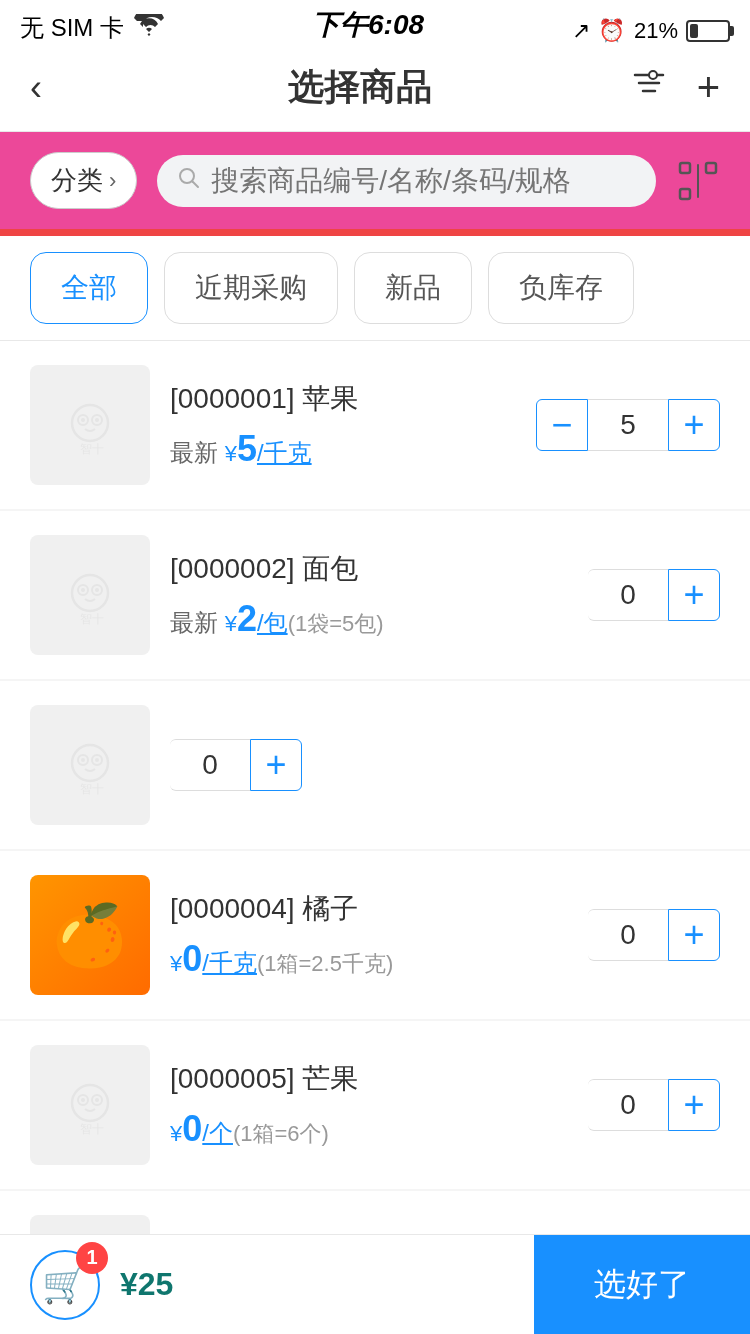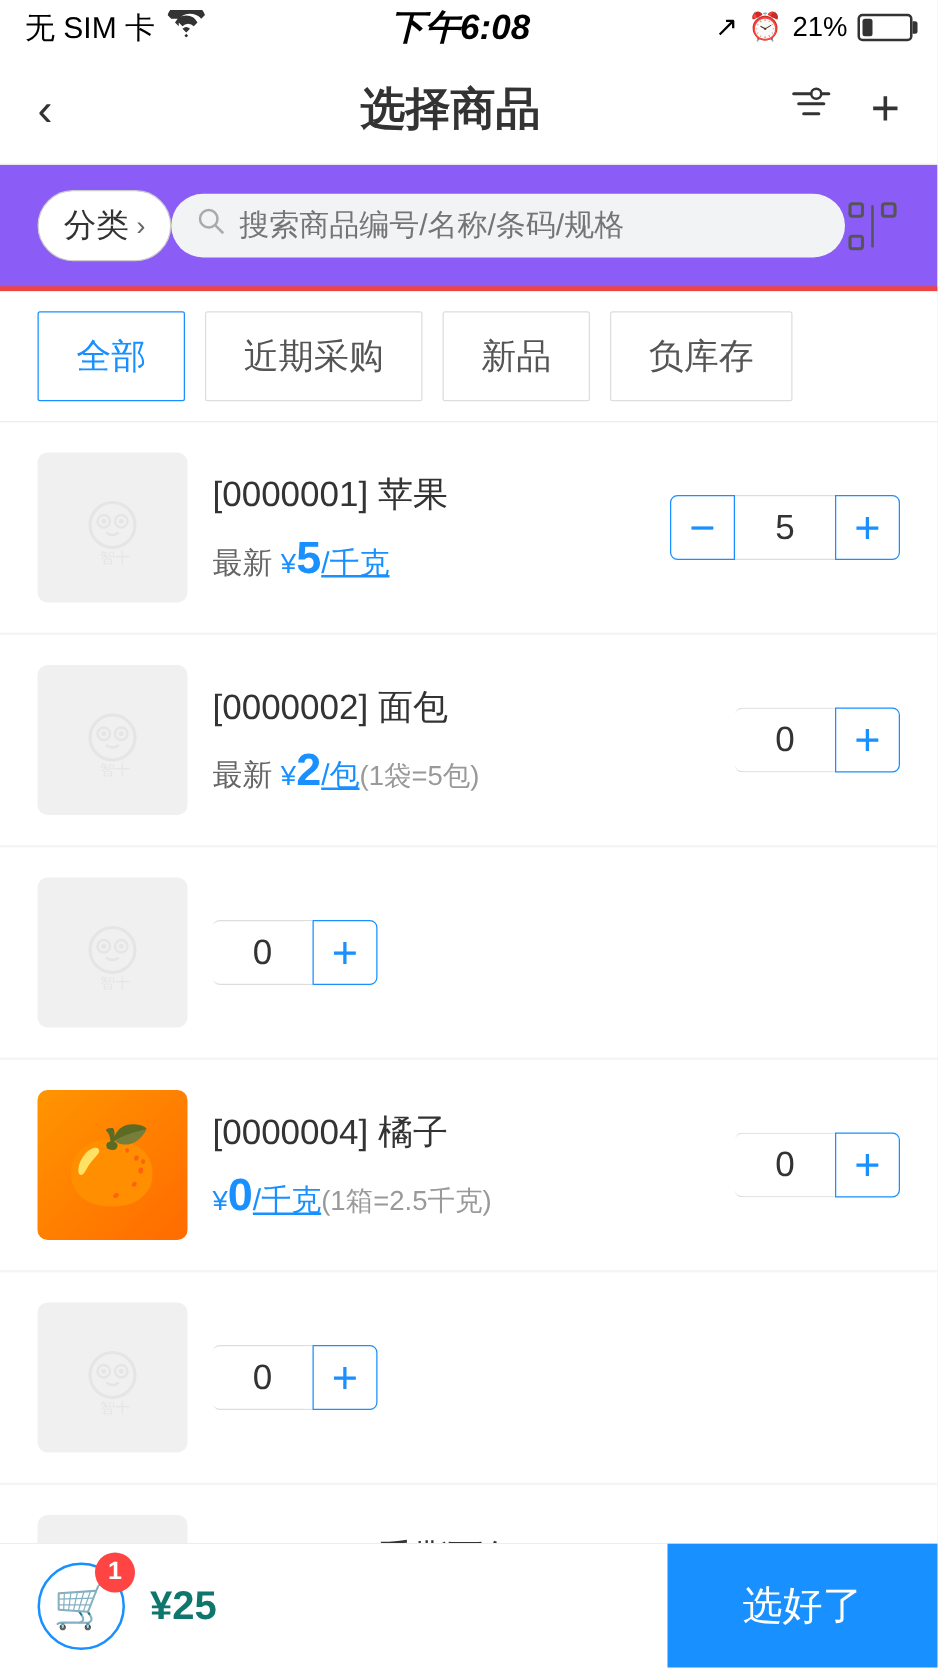--- a/index.html
+++ b/index.html
@@ -11,21 +11,21 @@
       min-height: 1334px;
       overflow-x: hidden;
       font-size: 28px;
     }
 
     
     .status-bar {
       background: #fff;
       height: 44px;
       display: flex;
-      align-items: center;
+      align-items: flex-end;
       justify-content: space-between;
       padding: 0 20px;
       font-size: 24px;
       font-weight: 500;
     }
     .status-left { display: flex; align-items: center; gap: 10px; }
     .status-center { font-size: 28px; font-weight: 600; font-style: italic; }
     .status-right { display: flex; align-items: center; gap: 8px; font-size: 22px; }
     .battery-icon {
       width: 44px; height: 22px;
@@ -81,26 +81,26 @@
       gap: 30px;
     }
     .nav-filter-icon, .nav-add-icon {
       font-size: 36px;
       color: #333;
       cursor: pointer;
     }
 
     
     .search-bar {
-      background: #8b5cf6;
+      background: #ec4899;
       padding: 20px 30px;
       display: flex;
       align-items: center;
-      gap: 0;
-      border-bottom: 4px solid #ef4444;
+      gap: 20px;
+      border-bottom: 7px solid #ef4444;
     }
     .category-btn {
       display: flex;
       align-items: center;
       border: 1px solid #ccc;
       border-radius: 30px;
       padding: 10px 20px;
       font-size: 26px;
       color: #333;
       background: #fff;
@@ -115,21 +115,21 @@
       background: #f2f3f5;
       border-radius: 30px;
       padding: 10px 20px;
       gap: 10px;
     }
     .search-icon { color: #aaa; font-size: 24px; }
     .search-input {
       flex: 1;
       border: none;
       background: transparent;
-      font-size: 24px;
+      font-size: 28px;
       color: #999;
       outline: none;
     }
     .scan-icon {
       width: 44px;
       height: 44px;
       display: flex;
       align-items: center;
       justify-content: center;
       cursor: pointer;
@@ -142,21 +142,21 @@
       display: flex;
       gap: 0;
       border-bottom: 1px solid #e8e8e8;
     }
     .filter-tab {
       padding: 16px 30px;
       font-size: 28px;
       color: #555;
       cursor: pointer;
       border: 1px solid #ddd;
-      border-radius: 2px;
+      border-radius: 16px;
       margin-right: 16px;
       margin-bottom: 16px;
       background: #fff;
     }
     .filter-tab.active {
       color: #1890ff;
       border-color: #1890ff;
       background: #fff;
     }
 
@@ -523,20 +523,29 @@
           <circle cx="30" cy="28" r="18" stroke="#ccc" stroke-width="2.5" fill="none"></circle>
           <circle cx="23" cy="25" r="5" stroke="#ccc" stroke-width="2" fill="none"></circle>
           <circle cx="37" cy="25" r="5" stroke="#ccc" stroke-width="2" fill="none"></circle>
           <circle cx="23" cy="25" r="2" fill="#ccc"></circle>
           <circle cx="37" cy="25" r="2" fill="#ccc"></circle>
           <path d="M25 34 Q30 38 35 34" stroke="#ccc" stroke-width="2" fill="none"></path>
           <text x="20" y="58" font-size="12" fill="#ccc" font-family="sans-serif">智十</text>
         </svg>
       </div>
     </div>
+    <div class="product-info">
+      <div class="product-name">
+        <span>[0000005]</span>
+        <span>芒果</span>
+      </div>
+      <div class="product-price">
+        <span class="price-yuan">¥</span><span class="price-amount">0</span><span class="price-unit">/个</span><span class="price-box-info">(1箱=6个)</span>
+      </div>
+    </div>
     <div class="quantity-control">
       <input class="qty-input" type="text" value="0" style="border-radius: 6px 0px 0px 6px; border-right: none;">
       <button class="qty-btn" style="border-radius:0 6px 6px 0;">+</button>
     </div>
   </div>
 
   <div class="product-item">
     <div class="product-img">
       <div class="owl-logo">
         <svg class="owl-svg" viewBox="0 0 60 60" fill="none">

